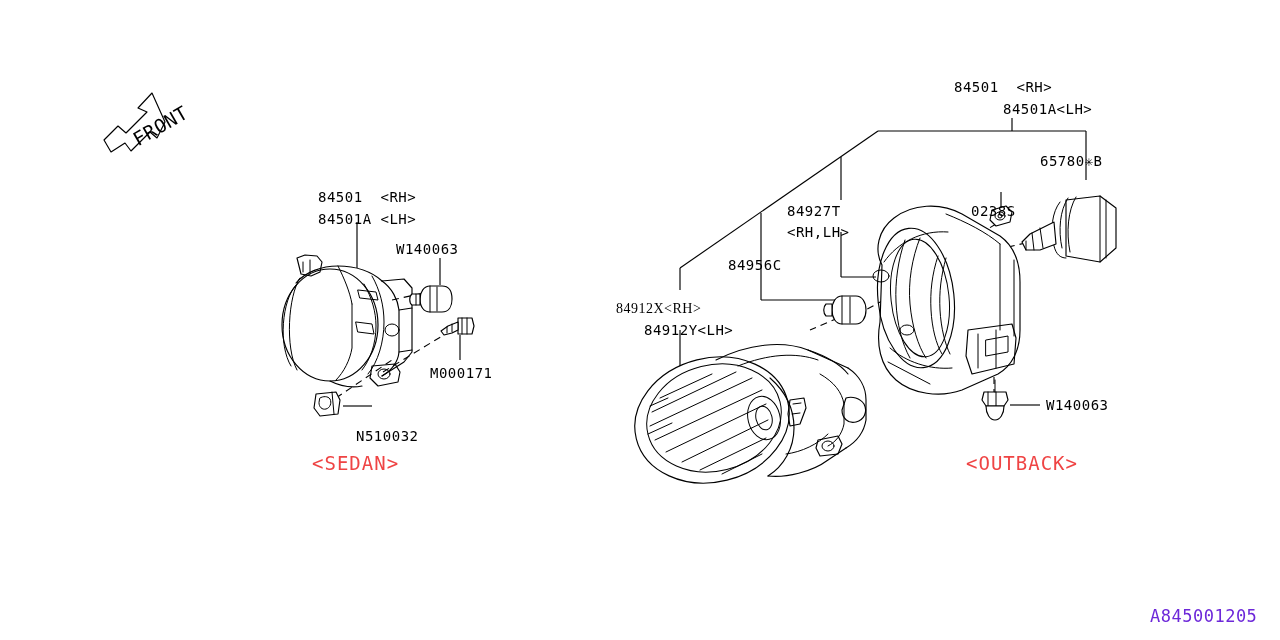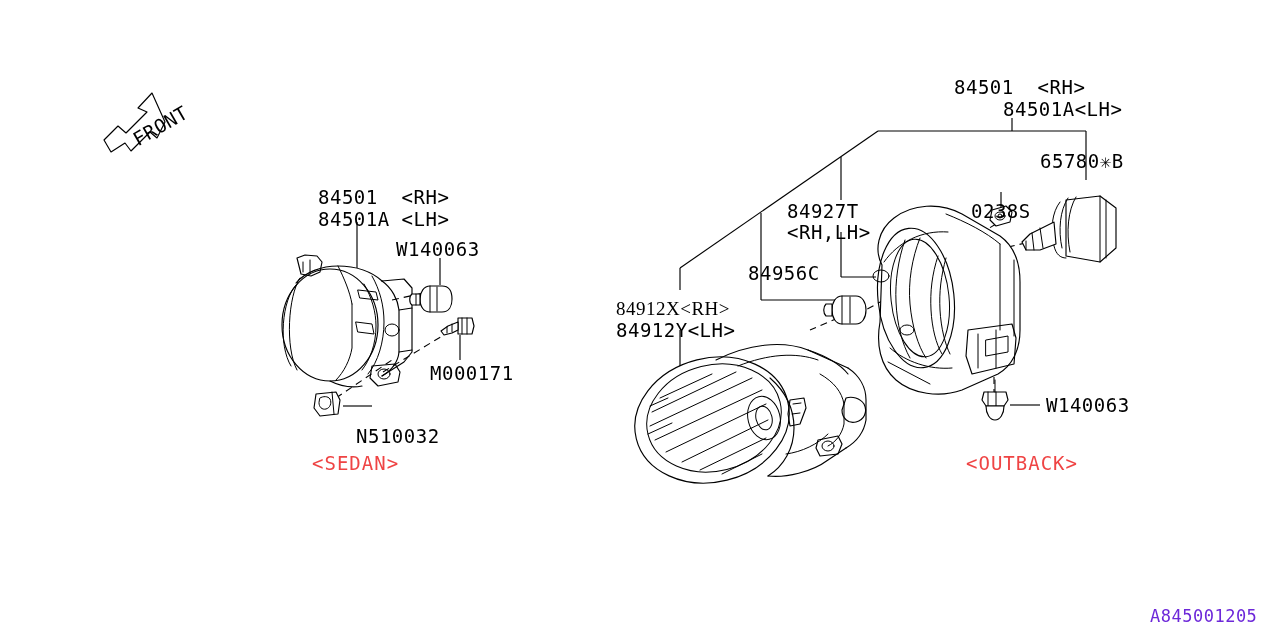--- a/index.html
+++ b/index.html
@@ -52,21 +52,21 @@
   svg.art .fillw {
     fill: #ffffff;
     stroke: #000000;
     stroke-width: 1.15;
     stroke-linejoin: round;
   }
   .lbl {
     position: absolute;
     color: #000000;
     font-family: "DejaVu Sans Mono", "Liberation Mono", monospace;
-    font-size: 19px;
+    font-size: 14px;
     letter-spacing: 0.5px;
     white-space: pre;
     line-height: 23px;
   }
   .caption {
     position: absolute;
     color: #ef4444;
     font-family: "DejaVu Sans Mono", "Liberation Mono", monospace;
     font-size: 19px;
     letter-spacing: 1px;
@@ -342,21 +342,21 @@
   <div class="lbl" style="left:430px; top:362px;">M000171</div>
   <div class="lbl" style="left:356px; top:396px;margin-top:29px;">N510032</div>
   <div class="caption" style="left:312px; top:452px;">&lt;SEDAN&gt;</div>
 
   <div class="lbl" style="left:954px; top:76px;">84501  &lt;RH&gt;</div>
   <div class="lbl" style="left:1003px; top:98px;">84501A&lt;LH&gt;</div>
   <div class="lbl" style="left:1040px; top:150px;">65780✳B</div>
   <div class="lbl" style="left:971px; top:164px;margin-top:36px;">0238S</div>
   <div class="lbl" style="left:787px; top:200px;">84927T</div>
   <div class="lbl" style="left:787px; top:221px;">&lt;RH,LH&gt;</div>
-  <div class="lbl" style="left:728px; top:262px;margin-left:20px;">84956C</div>
+  <div class="lbl" style="left:728px; top:254px;">84956C</div>
   <div class="lbl" style="left:616px; top:297px;font-family:Liberation Serif, serif;">84912X&lt;RH&gt;</div>
-  <div class="lbl" style="left:616px; top:319px;">84912Y&lt;LH&gt;</div>
+  <div class="lbl" style="left:644px; top:319px;">84912Y&lt;LH&gt;</div>
   <div class="lbl" style="left:1046px; top:394px;">W140063</div>
   <div class="caption" style="left:966px; top:452px;">&lt;OUTBACK&gt;</div>
 
   <div class="drawing-no" style="left:1150px; top:606px;">A845001205</div>
 
 </div>
 
 </body></html>

